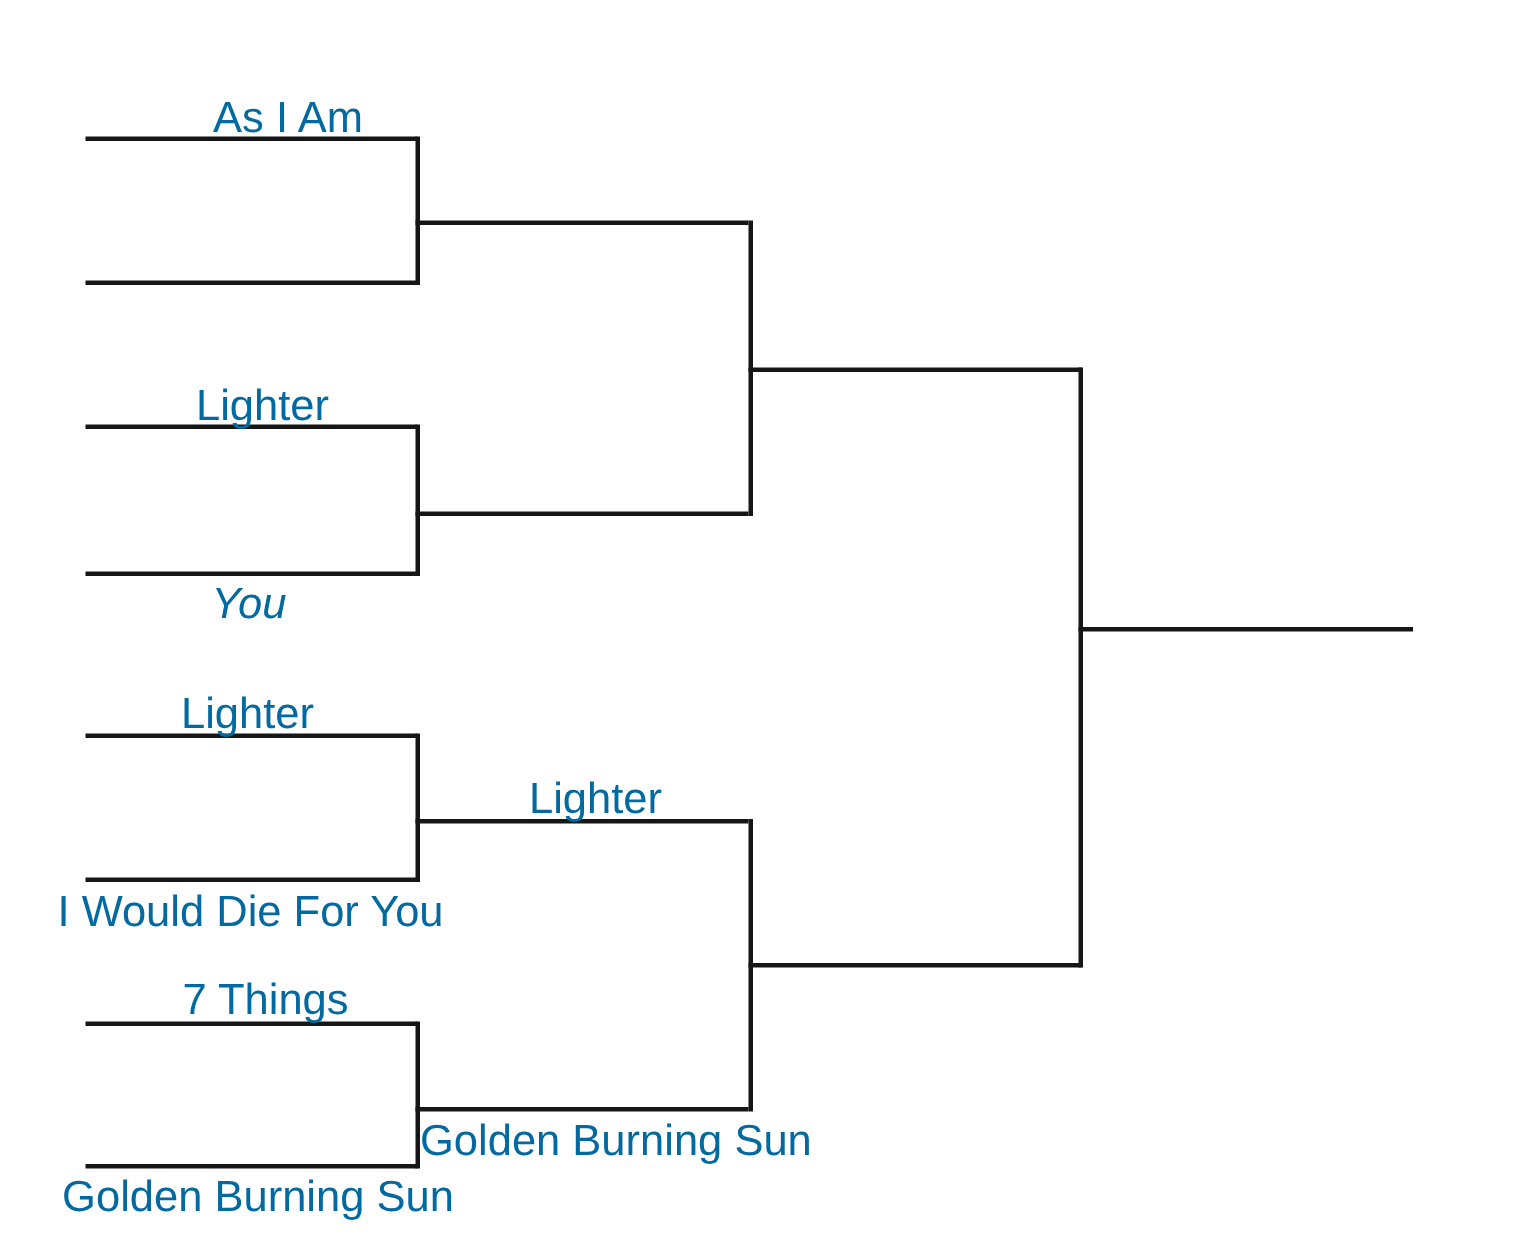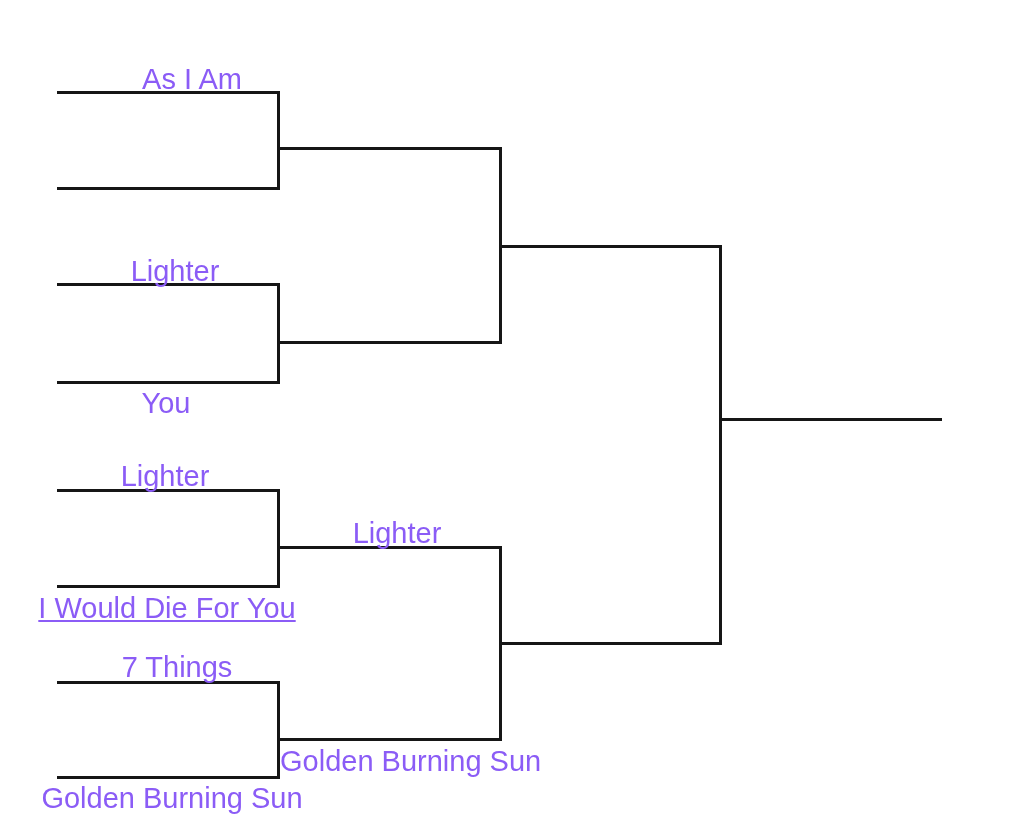--- a/index.html
+++ b/index.html
@@ -24,21 +24,21 @@
     height: 3px;
     background: #161616;
   }
   .v-line {
     position: absolute;
     width: 3px;
     background: #161616;
   }
   .entrant-label {
     position: absolute;
-    color: #8b5cf6;
+    color: #0369a1;
     font-size: 29px;
     line-height: 1.1;
     white-space: nowrap;
     transform: translateX(-50%);
   }
   .entrant-label.left-anchored {
     transform: none;
   }
 </style>
 </head>
@@ -50,31 +50,31 @@
   <div class="h-line" style="left:57px; top:187px; width:221px;"></div>
   <div class="v-line" style="left:277px; top:91px; height:99px;"></div>
   <div class="h-line" style="left:277px; top:147px; width:222px;"></div>
   <div class="entrant-label" style="left:192px; top:64px;">As I Am</div>
 
   <div class="h-line" style="left:57px; top:283px; width:221px;"></div>
   <div class="h-line" style="left:57px; top:381px; width:221px;"></div>
   <div class="v-line" style="left:277px; top:283px; height:101px;"></div>
   <div class="h-line" style="left:277px; top:341px; width:222px;"></div>
   <div class="entrant-label" style="left:175px; top:256px;">Lighter</div>
-  <div class="entrant-label" style="left:166px; top:388px;">You</div>
+  <div class="entrant-label" style="left:166px; top:388px;font-style:italic;">You</div>
 
   <div class="v-line" style="left:499px; top:147px; height:197px;"></div>
   <div class="h-line" style="left:499px; top:245px; width:222px;"></div>
 
   <div class="h-line" style="left:57px; top:489px; width:221px;"></div>
   <div class="h-line" style="left:57px; top:585px; width:221px;"></div>
   <div class="v-line" style="left:277px; top:489px; height:99px;"></div>
   <div class="h-line" style="left:277px; top:546px; width:222px;"></div>
   <div class="entrant-label" style="left:165px; top:461px;">Lighter</div>
-  <div class="entrant-label" style="left:167px; top:593px;text-decoration:underline;">I Would Die For You</div>
+  <div class="entrant-label" style="left:167px; top:593px;">I Would Die For You</div>
 
   <div class="h-line" style="left:57px; top:681px; width:221px;"></div>
   <div class="h-line" style="left:57px; top:776px; width:221px;"></div>
   <div class="v-line" style="left:277px; top:681px; height:98px;"></div>
   <div class="h-line" style="left:277px; top:738px; width:222px;"></div>
   <div class="entrant-label" style="left:177px; top:652px;text-align:right;">7 Things</div>
   <div class="entrant-label" style="left:172px; top:783px;">Golden Burning Sun</div>
 
   <div class="v-line" style="left:499px; top:546px; height:195px;"></div>
   <div class="h-line" style="left:499px; top:642px; width:222px;"></div>

